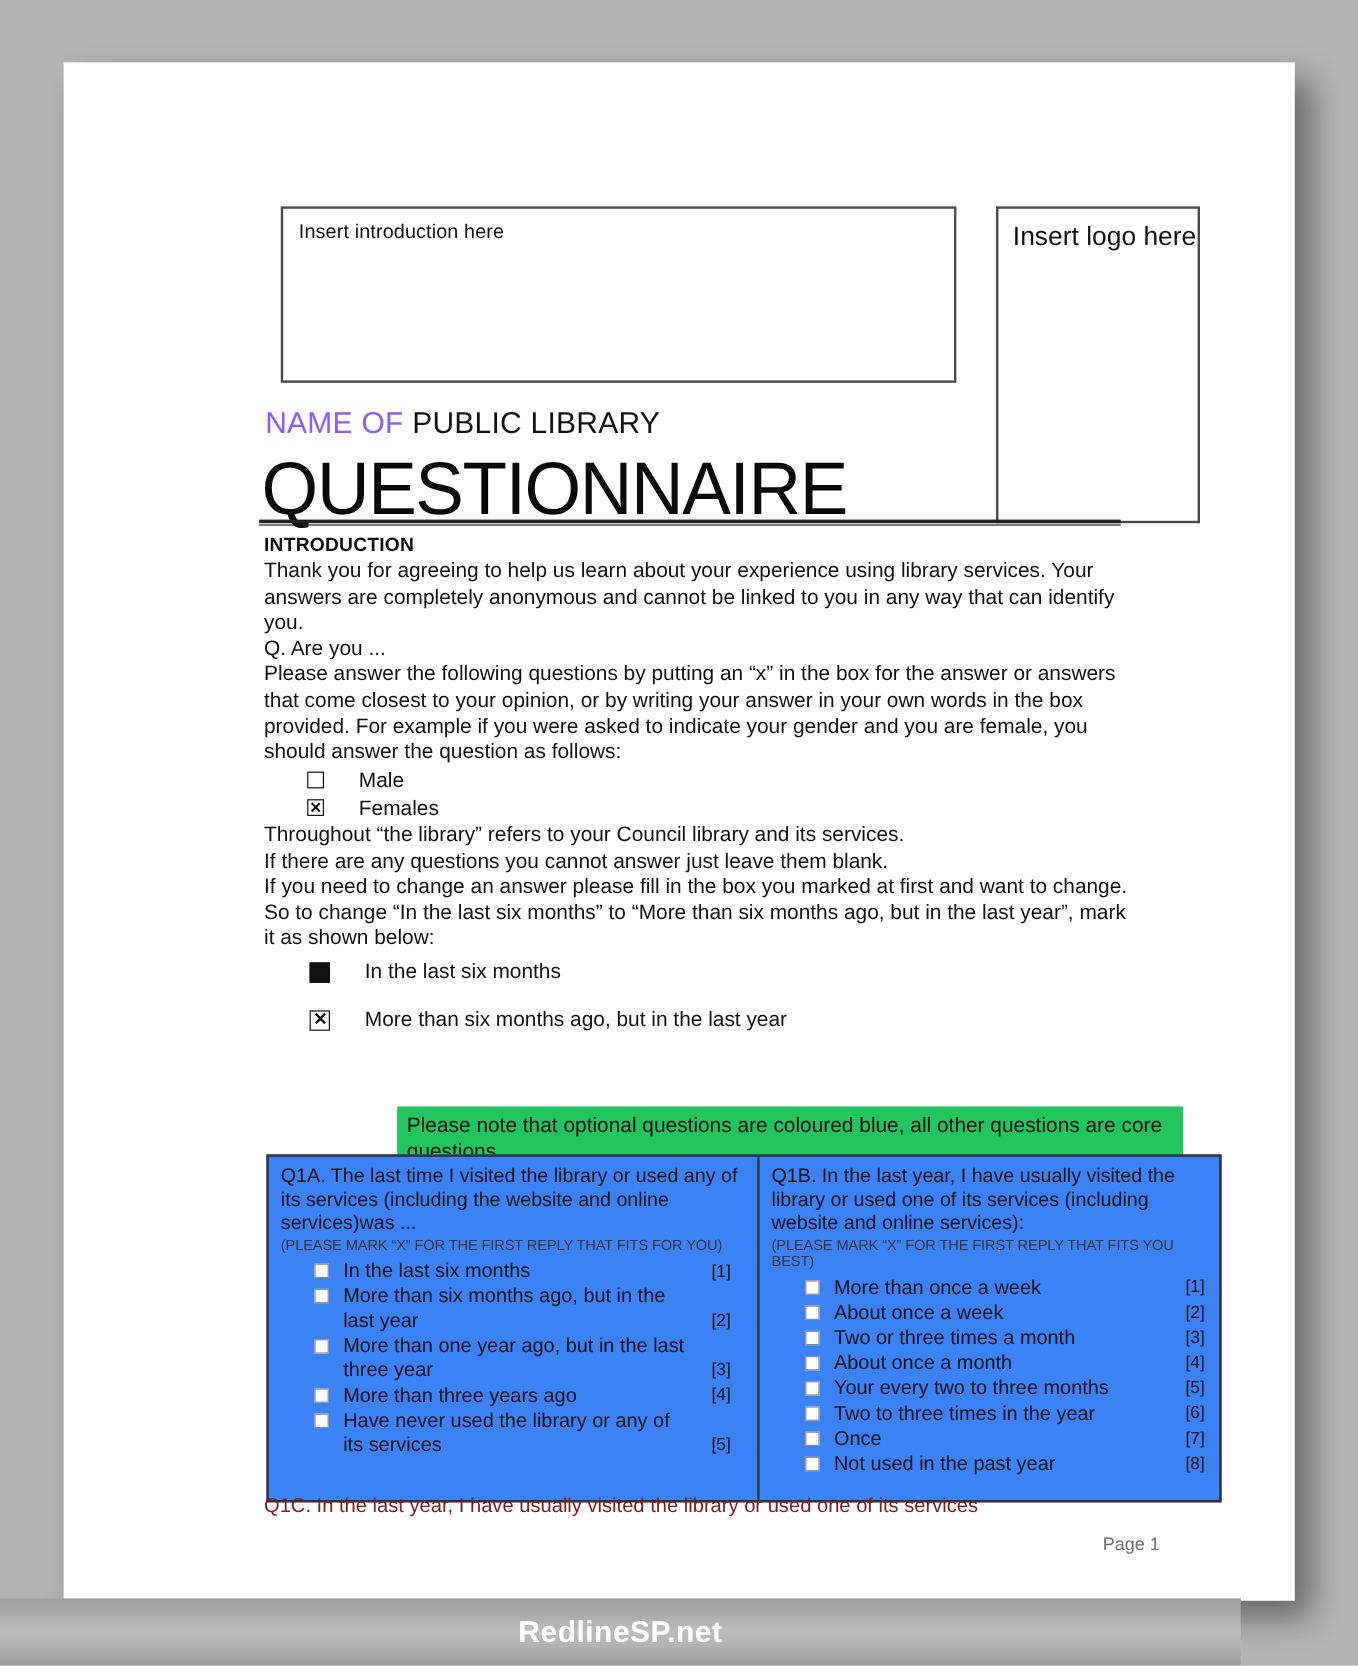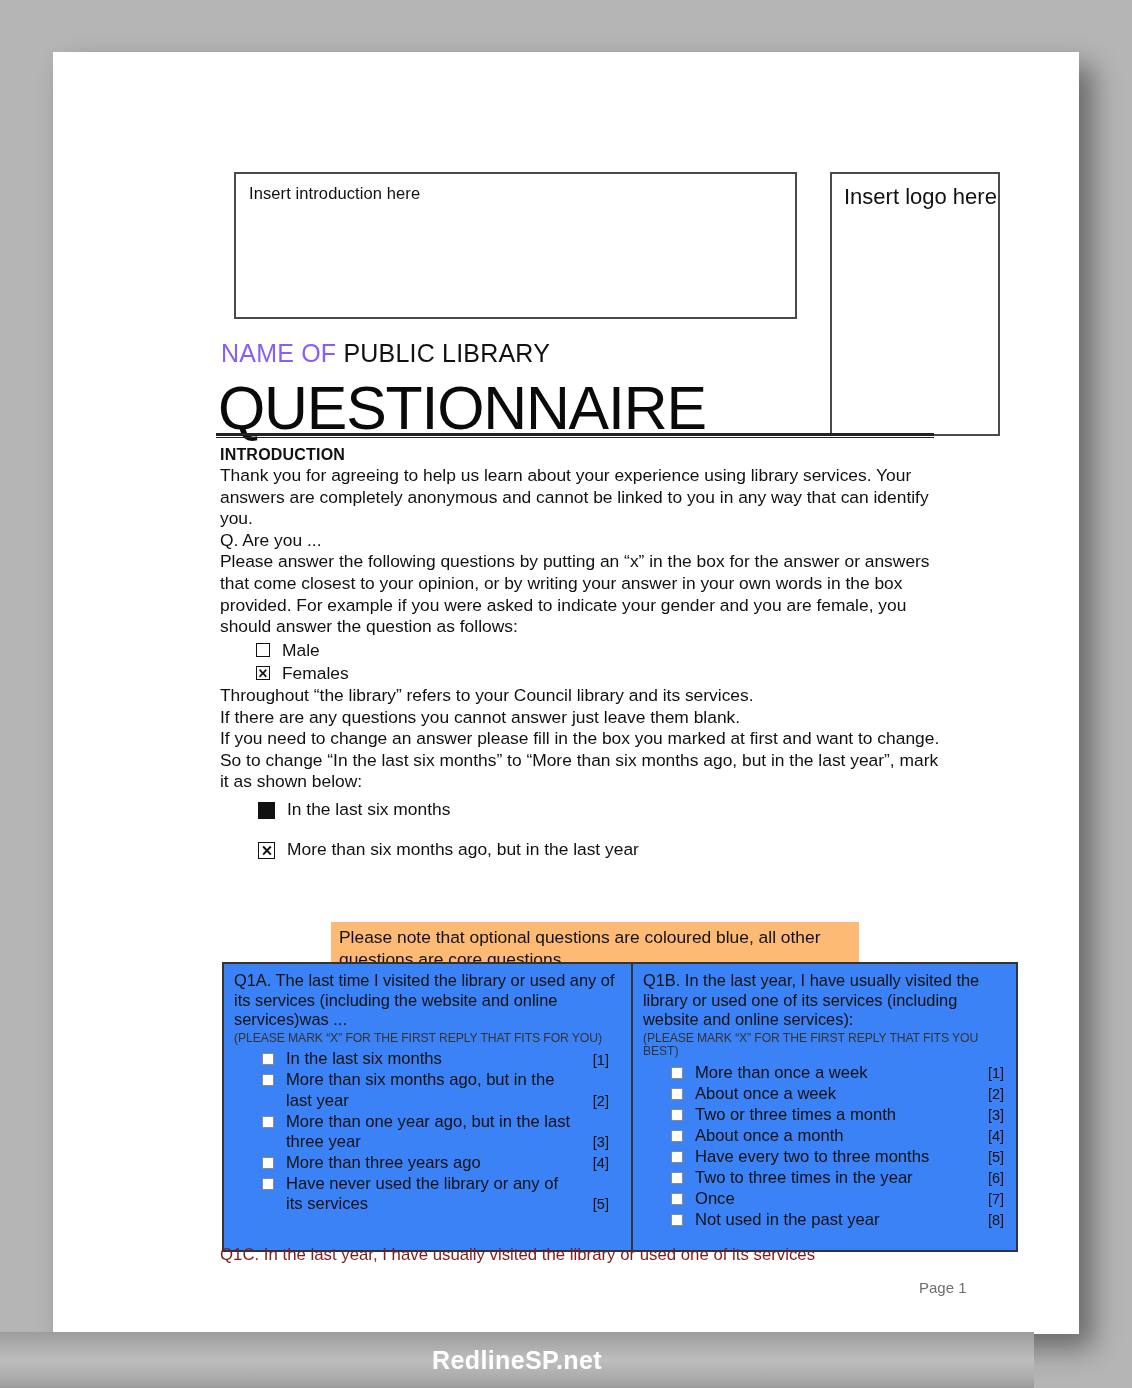--- a/index.html
+++ b/index.html
@@ -119,36 +119,36 @@
     content: "✕";
     position: absolute;
     left: 50%; top: 50%;
     transform: translate(-50%, -50%) scaleX(0.95);
     font-size: 13px;
     font-weight: bold;
     line-height: 1;
     color: #111;
   }
   .cb.filled { background: #111; border-color: #111; }
-  .opt-label { margin-left: 12px; }
+  .opt-label { margin-left: 29px; }
 
   .example-rows { margin-left: 36px; }
   .example-rows .opt-row { margin-top: 2px; }
 
   .change-rows { margin-left: 38px; margin-top: 6px; }
   .change-rows .opt-row { margin-bottom: 18px; }
   .change-rows .cb { width: 17px; height: 17px; }
   .change-rows .cb.x::after { font-size: 15px; }
 
   
   #blue-note {
     position: absolute;
     left: 278px; top: 870px;
-    width: 528px;
-    background: #fdba74;
+    width: 655px;
+    background: #22c55e;
     padding: 4px 8px 6px 8px;
     font-size: 17.4px;
     line-height: 22px;
     color: #111;
   }
 
   
   #dashed-rule {
     position: absolute;
     left: 230px; top: 934px;
@@ -402,21 +402,21 @@
           <span class="qtext">Two or three times a month</span>
           <span class="qcode">[3]</span>
         </div>
         <div class="q-opt">
           <span class="qcb"></span>
           <span class="qtext">About once a month</span>
           <span class="qcode">[4]</span>
         </div>
         <div class="q-opt">
           <span class="qcb"></span>
-          <span class="qtext">Have every two to three months</span>
+          <span class="qtext">Your every two to three months</span>
           <span class="qcode">[5]</span>
         </div>
         <div class="q-opt">
           <span class="qcb"></span>
           <span class="qtext">Two to three times in the year</span>
           <span class="qcode">[6]</span>
         </div>
         <div class="q-opt">
           <span class="qcb"></span>
           <span class="qtext">Once</span>

